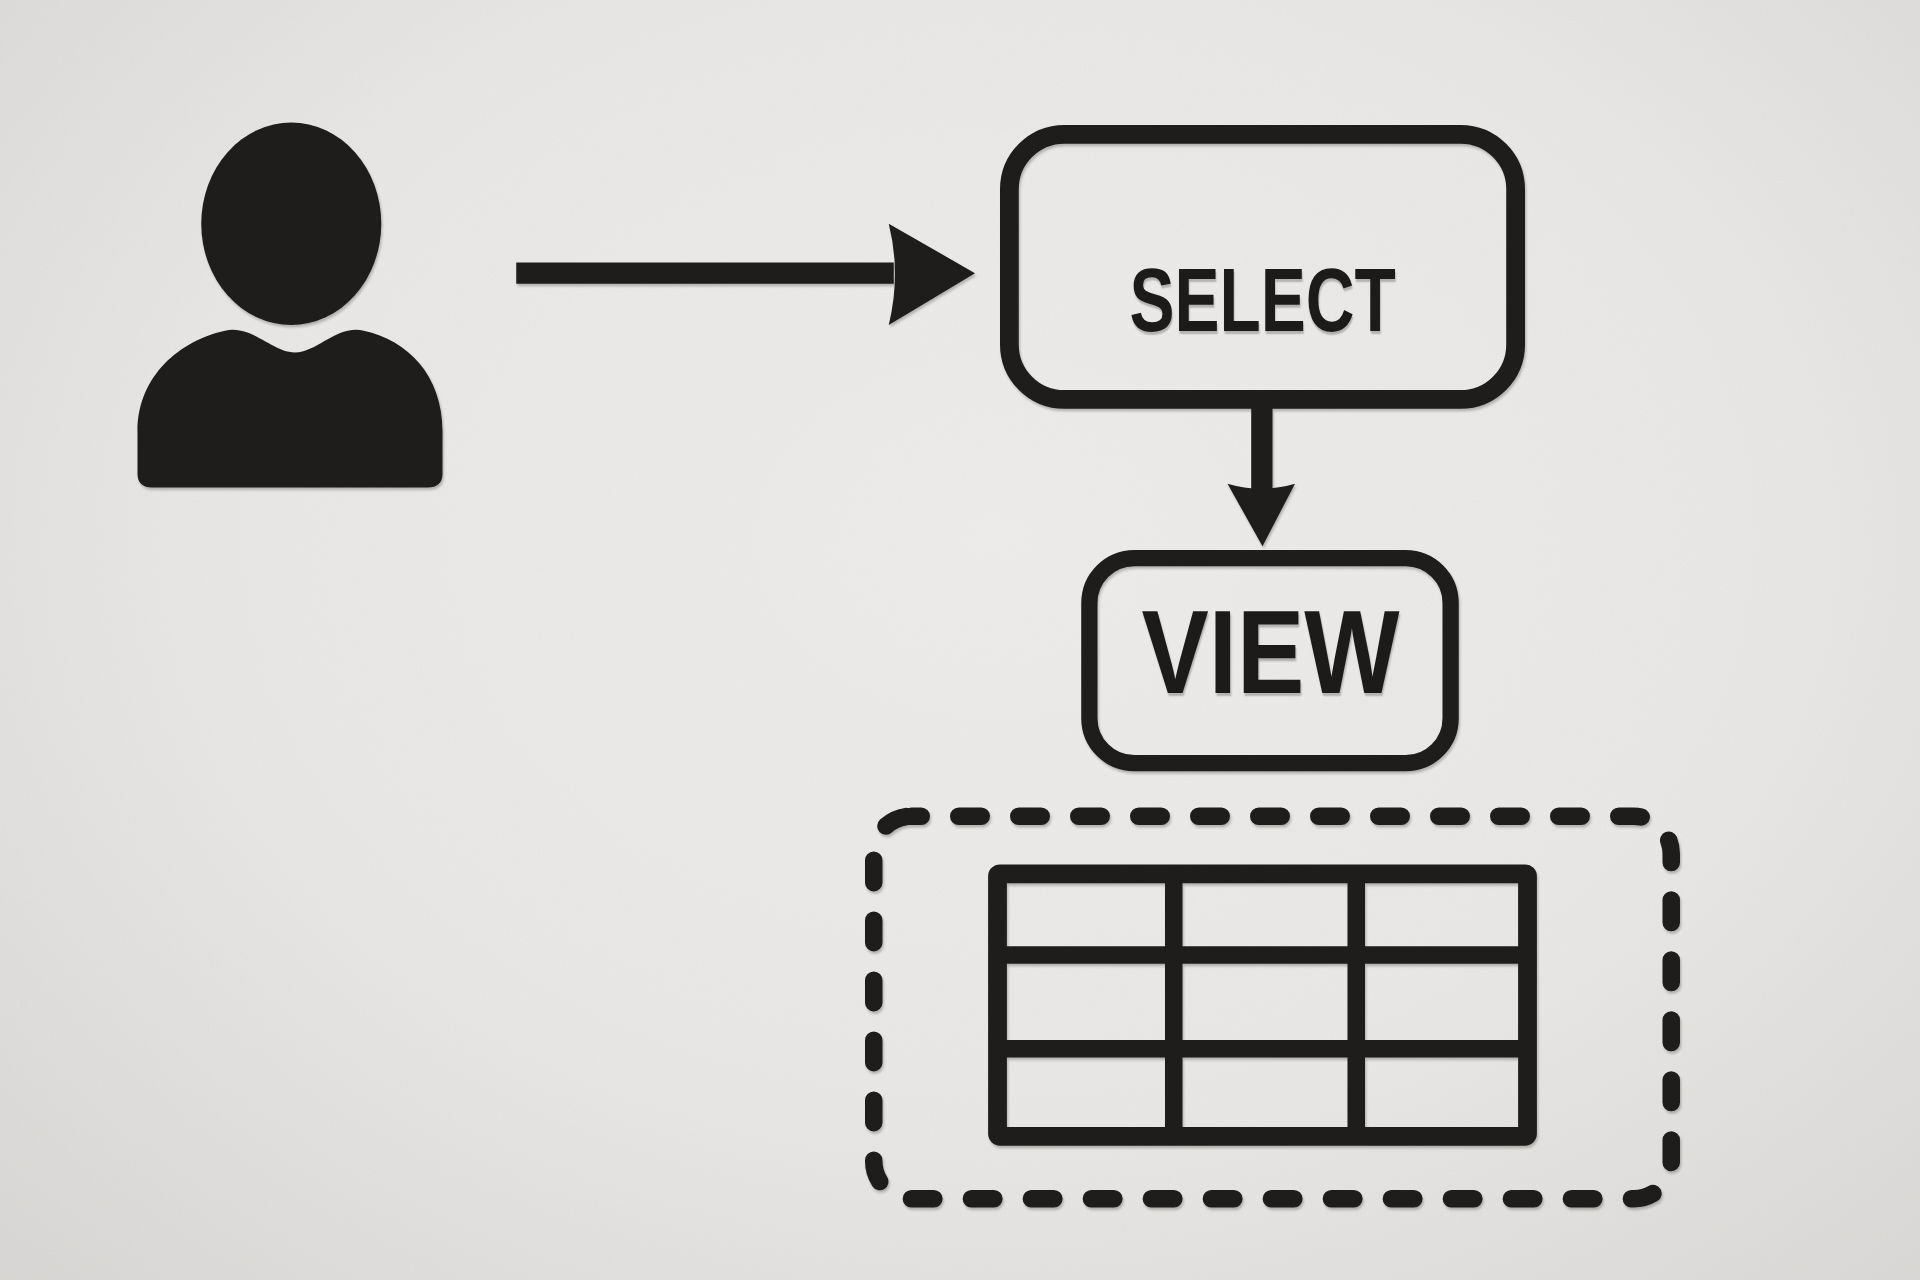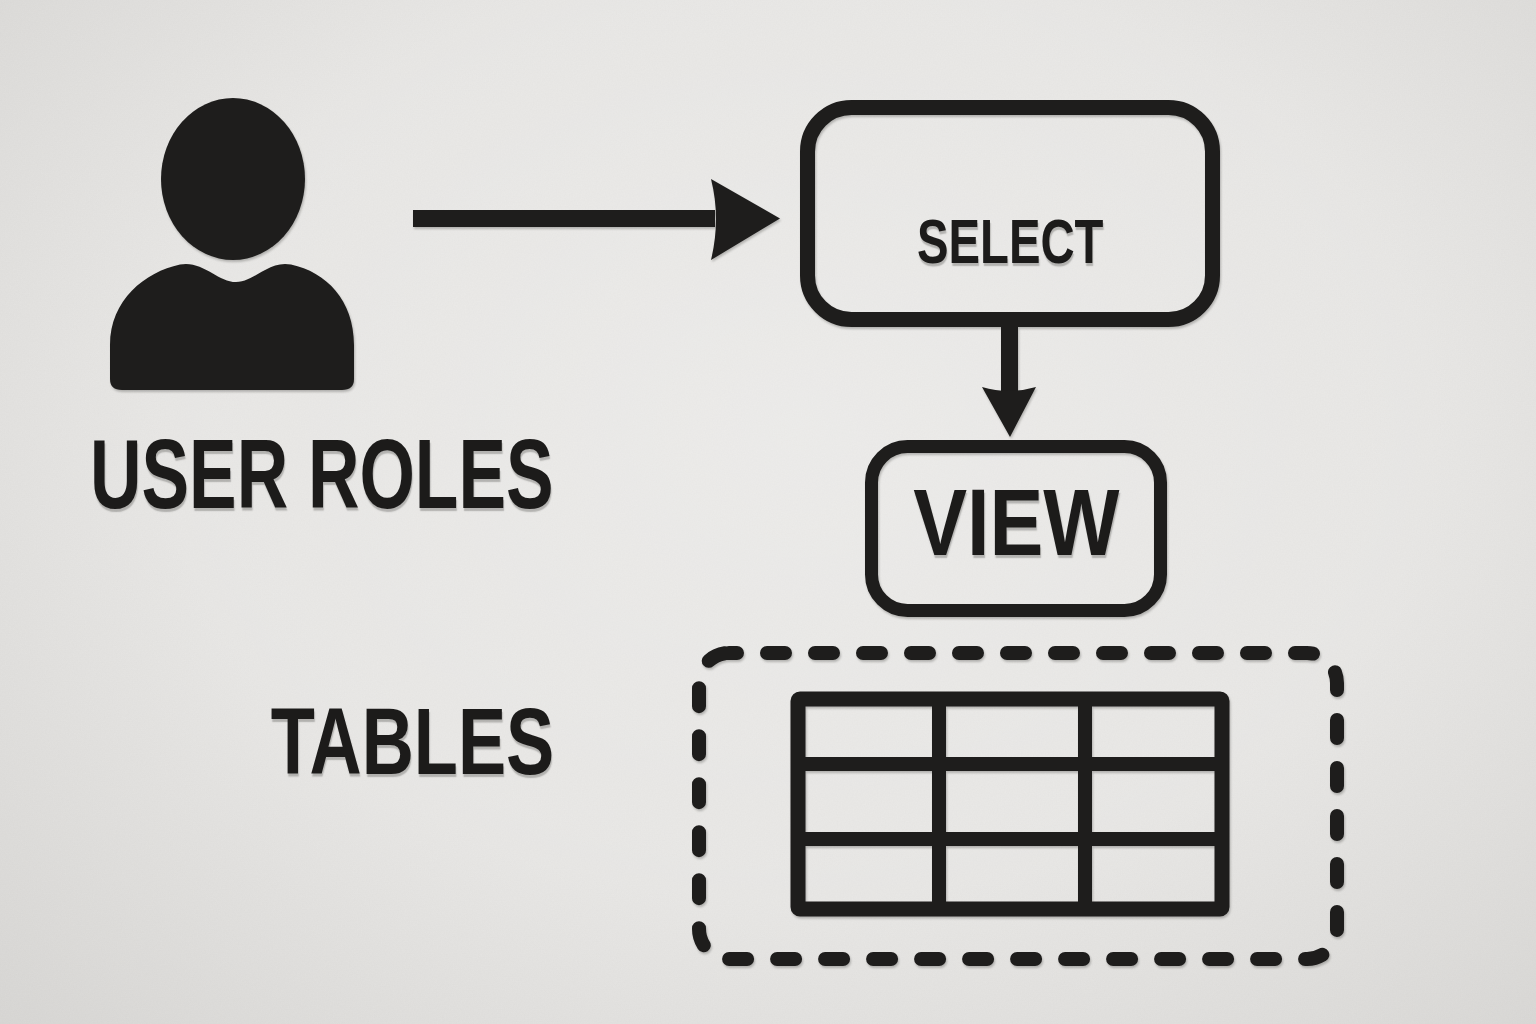--- a/index.html
+++ b/index.html
@@ -55,21 +55,21 @@
     width: 494px;
     font-size: 99px;
   }
   #user-roles-label .squeeze { transform: scaleX(0.72); }
 
   #select-label {
     left: 800px;
     top: 100px;
     width: 420px;
     height: 282px;
-    font-size: 63px;
+    font-size: 72px;
     display: flex;
     align-items: center;
     justify-content: center;
   }
   #select-label .squeeze { transform: scaleX(0.75); }
 
   #view-label {
     left: 865px;
     top: 440px;
     width: 302px;
@@ -140,29 +140,25 @@
 
     <g>
       <rect class="stroke-ink" x="798" y="699" width="424" height="210" rx="2" stroke-width="15"></rect>
       <line class="stroke-ink" x1="939" y1="699" x2="939" y2="909" stroke-width="14"></line>
       <line class="stroke-ink" x1="1085" y1="699" x2="1085" y2="909" stroke-width="14"></line>
       <line class="stroke-ink" x1="798" y1="764" x2="1222" y2="764" stroke-width="14"></line>
       <line class="stroke-ink" x1="798" y1="839" x2="1222" y2="839" stroke-width="14"></line>
     </g>
   </svg>
 
-  <div class="label" id="user-roles-label">
-    <span class="squeeze">USER ROLES</span>
-  </div>
 
   <div class="label" id="select-label">
     <span class="squeeze">SELECT</span>
   </div>
 
   <div class="label" id="view-label">
     <span class="squeeze">VIEW</span>
   </div>
 
   <div class="label" id="base-tables-label">
-    <span class="line"><span class="squeeze">TABLES</span></span>
   </div>
 
 </div>
 
 </body></html>

